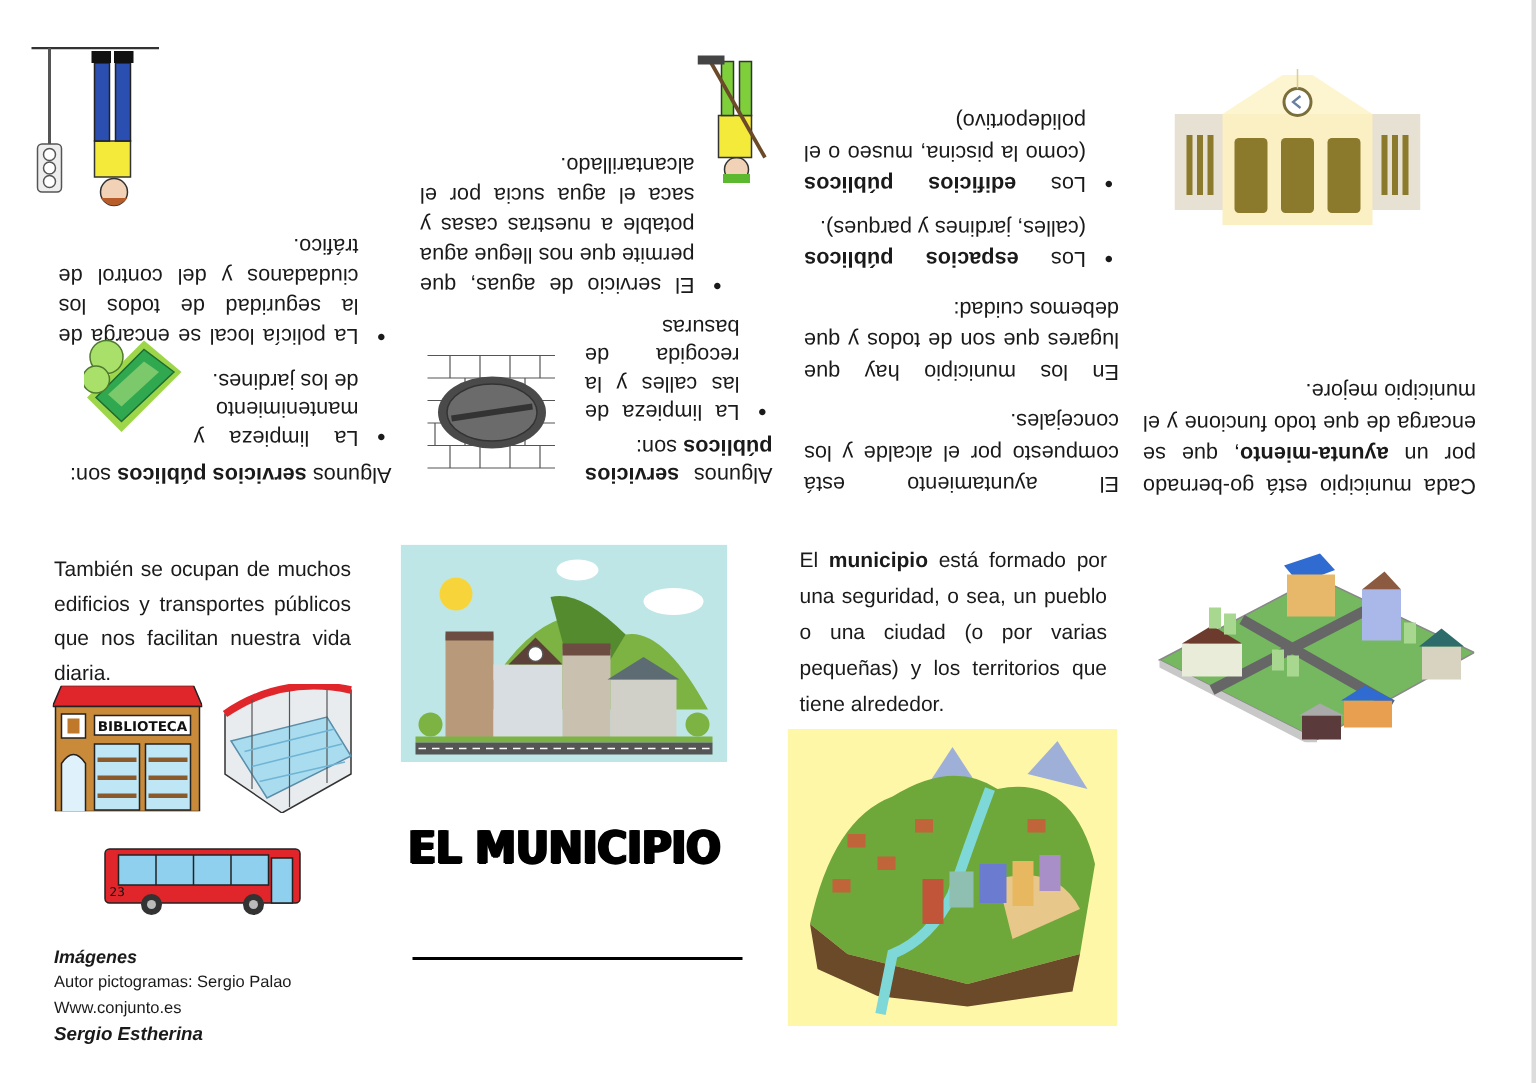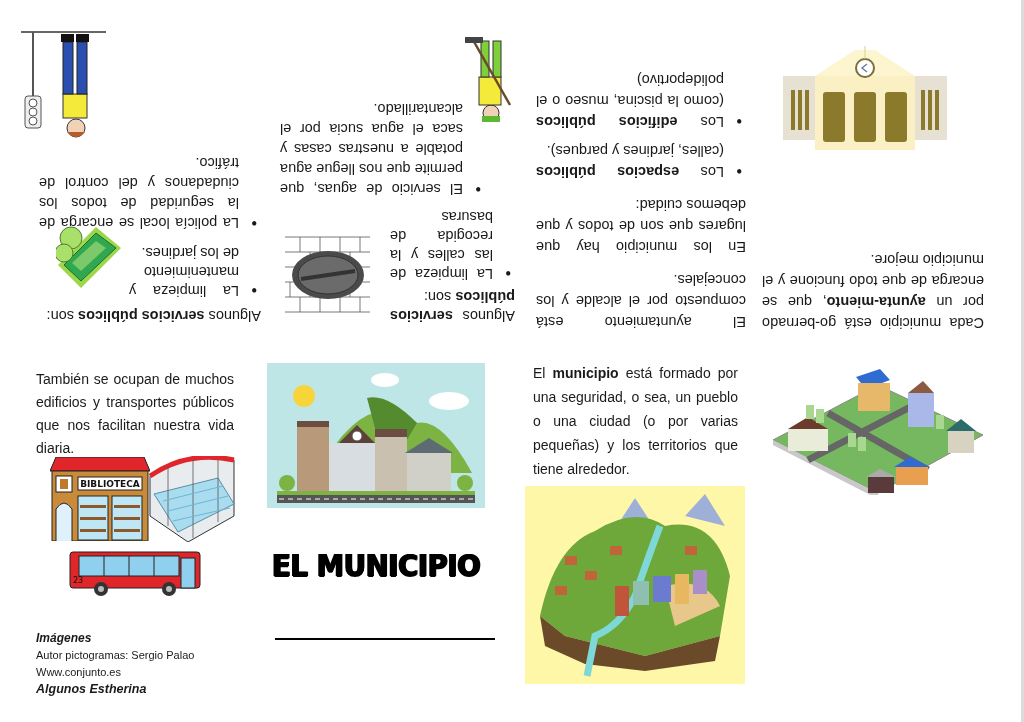--- a/index.html
+++ b/index.html
@@ -134,21 +134,21 @@
           <rect x="38" y="46" width="10" height="52" fill="#2a4fb0" stroke="#222"></rect>
           <rect x="22" y="98" width="13" height="8" fill="#111"></rect>
           <rect x="37" y="98" width="13" height="8" fill="#111"></rect>
         </svg>
       </div>
     </div>
   </div>
 
   <p class="bottom-txt" style="left:36px; top:368px; width:198px; line-height:23px;">También se ocupan de muchos edificios y transportes públicos que nos facilitan nuestra vida diaria.</p>
 
-  <div class="img" style="left:50px; top:457px; width:100px; height:84px;">
+  <div class="img" style="left:35px; top:457px; width:100px; height:84px;">
     <svg width="100" height="84" viewBox="0 0 100 84">
       <polygon points="0,14 6,0 94,0 100,14" fill="#e0262b" stroke="#222"></polygon>
       <rect x="2" y="14" width="96" height="70" fill="#c98a3a" stroke="#222"></rect>
       <rect x="6" y="19" width="16" height="16" fill="#fff" stroke="#222"></rect>
       <rect x="10" y="22" width="8" height="10" fill="#c0782a"></rect>
       <rect x="28" y="20" width="64" height="13" fill="#fff" stroke="#222"></rect>
       <text x="60" y="30" font-family="DejaVu Sans, sans-serif" font-size="9" font-weight="bold" text-anchor="middle" fill="#111">BIBLIOTECA</text>
       <path d="M6 84 V52 Q14 40 22 52 V84" fill="#dff2fb" stroke="#222"></path>
       <rect x="28" y="39" width="30" height="44" fill="#bfe6f4" stroke="#222"></rect>
       <rect x="62" y="39" width="30" height="44" fill="#bfe6f4" stroke="#222"></rect>
@@ -166,41 +166,41 @@
   <div class="img" style="left:148px; top:456px; width:90px; height:86px;">
     <svg width="90" height="86" viewBox="0 0 90 86">
       <path d="M2 20 Q40 -6 86 4 L86 60 L40 86 L2 60 Z" fill="#e8ecef" stroke="#333"></path>
       <polygon points="6,38 70,22 86,48 30,76" fill="#a9dcef" stroke="#5a8da8"></polygon>
       <path d="M2 20 Q40 -6 86 4" fill="none" stroke="#e0262b" stroke-width="5"></path>
       <path d="M20 10 V70 M45 4 V82 M70 4 V66" stroke="#555" stroke-width="0.8"></path>
       <path d="M15 45 L75 30 M20 55 L80 40 M25 65 L82 52" stroke="#6fb4d4" stroke-width="1" fill="none"></path>
     </svg>
   </div>
 
-  <div class="img" style="left:69px; top:550px; width:134px; height:47px;">
+  <div class="img" style="left:69px; top:564px; width:134px; height:47px;">
     <svg width="134" height="47" viewBox="0 0 134 47">
       <rect x="1" y="2" width="130" height="36" rx="3" fill="#e0262b" stroke="#222"></rect>
       <rect x="10" y="6" width="100" height="20" fill="#8fd0ee" stroke="#222"></rect>
       <rect x="112" y="8" width="14" height="30" fill="#8fd0ee" stroke="#222"></rect>
       <line x1="35" y1="6" x2="35" y2="26" stroke="#222"></line>
         <line x1="60" y1="6" x2="60" y2="26" stroke="#222"></line>
         <line x1="85" y1="6" x2="85" y2="26" stroke="#222"></line>
       <text x="4" y="33" font-family="DejaVu Sans, sans-serif" font-size="8" fill="#111">23</text>
       <circle cx="32" cy="39" r="7" fill="#333"></circle>
         <circle cx="32" cy="39" r="3" fill="#bbb"></circle>
       <circle cx="100" cy="39" r="7" fill="#333"></circle>
         <circle cx="100" cy="39" r="3" fill="#bbb"></circle>
     </svg>
   </div>
 
   <div class="credits">
     <div class="it">Imágenes</div>
     <div>Autor pictogramas: Sergio Palao</div>
     <div>Www.conjunto.es</div>
-    <div class="it" style="font-size:12.5px;">Algunos Estherina</div>
+    <div class="it" style="font-size:12.5px;">Sergio Estherina</div>
   </div>
 
   <div class="img" style="left:267px; top:363px; width:218px; height:145px;">
     <svg width="218" height="145" viewBox="0 0 218 145">
       <rect width="218" height="145" fill="#bfe6e6"></rect>
       <circle cx="37" cy="33" r="11" fill="#f7d53a"></circle>
       <ellipse cx="118" cy="17" rx="14" ry="7" fill="#fff"></ellipse>
       <ellipse cx="182" cy="38" rx="20" ry="9" fill="#fff"></ellipse>
       <path d="M50 110 Q100 20 150 60 Q175 55 205 110 Z" fill="#7cb342"></path>
       <path d="M100 35 Q120 30 150 60 L120 110 Z" fill="#558b2f"></path>

